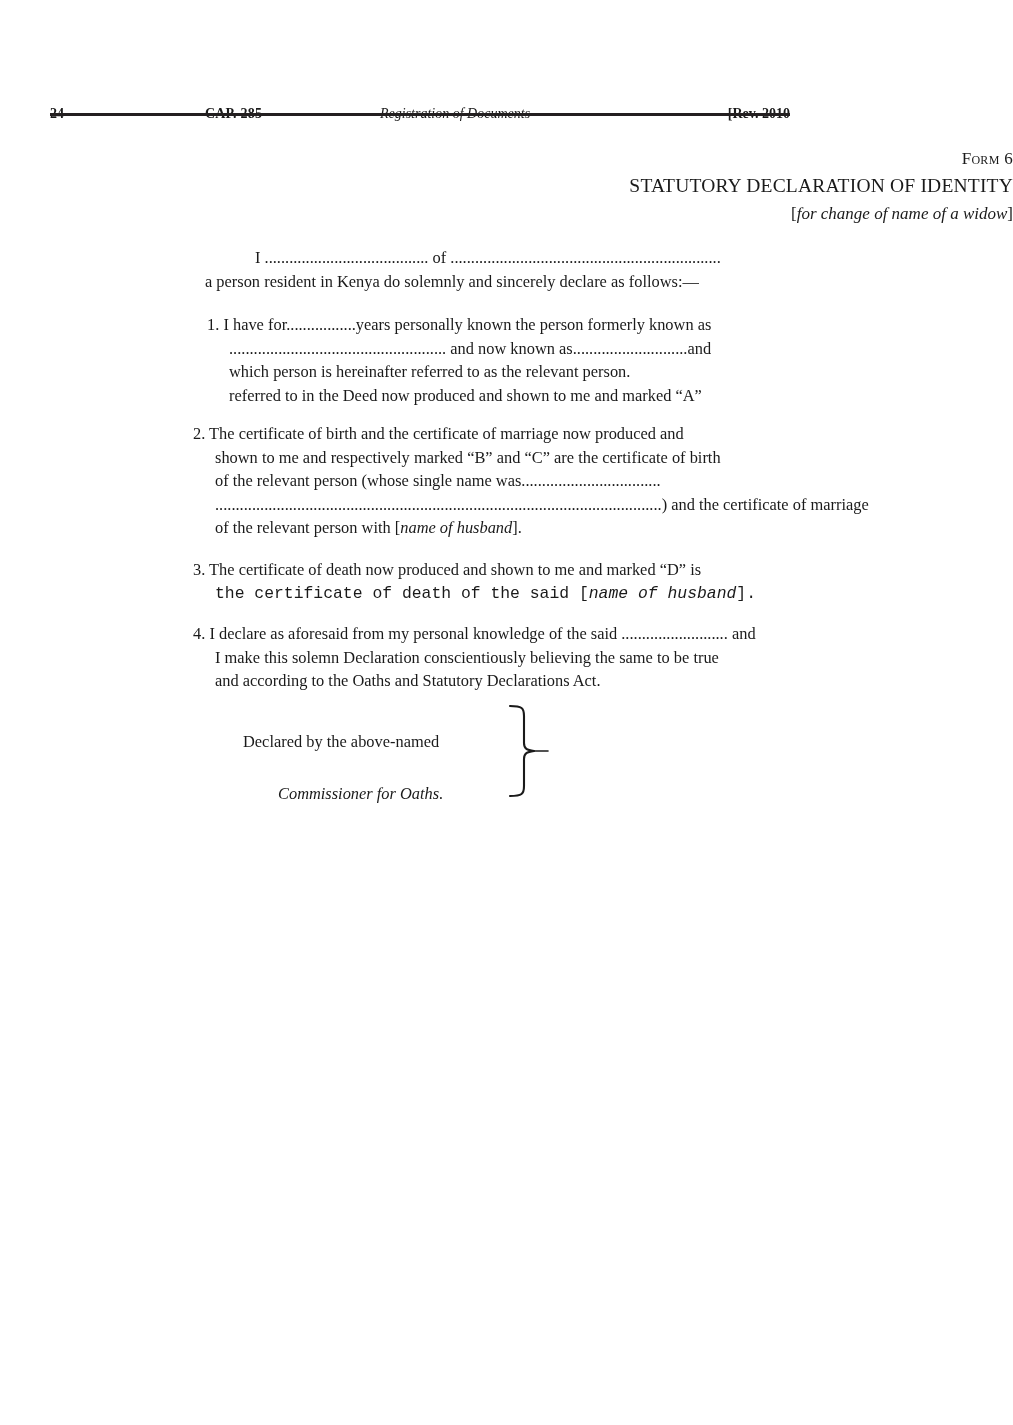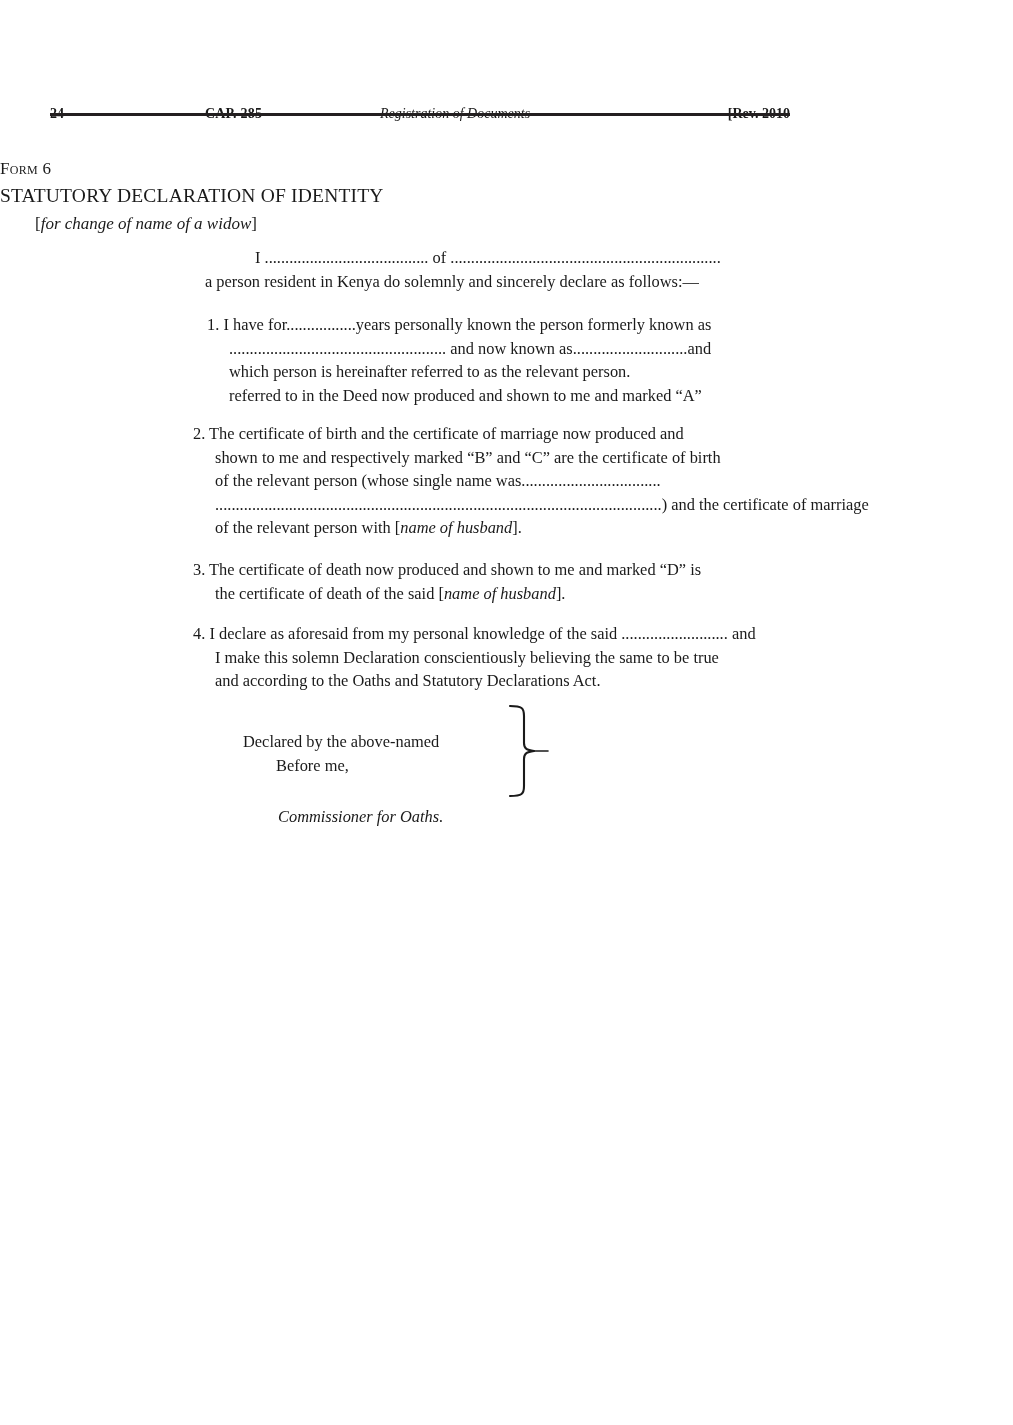--- a/index.html
+++ b/index.html
@@ -63,22 +63,21 @@
     height: 3px;
     background: #231f20;
   }
 
   
   .title-block {
     position: absolute;
     left: 0;
     top: 148px;
     width: 1013px;
-    text-align: left;
-    margin-top: 10px;
+    text-align: right;
   }
   .form-label {
     font-size: 17px;
     line-height: 22px;
     font-variant: small-caps;
     letter-spacing: 0.3px;
   }
   .form-heading {
     font-size: 19.5px;
     line-height: 28px;
@@ -113,21 +112,21 @@
   }
   .clause .cl-line { white-space: nowrap; }
 
   .clause-1 { left: 207px; top: 313px; width: 790px; }
   .clause-1 .cl-line.indent { padding-left: 22px; }
 
   .clause-2 { left: 193px; top: 422px; width: 800px; }
   .clause-2 .cl-line.indent { padding-left: 22px; }
 
   .clause-3 { left: 193px; top: 558px; width: 700px; }
-  .clause-3 .cl-line.indent { padding-left: 22px; }
+  .clause-3 .cl-line.indent { padding-left: 22px; font-family: Liberation Mono, monospace; }
 
   .clause-4 { left: 193px; top: 622px; width: 700px; }
   .clause-4 .cl-line.indent { padding-left: 22px; }
 
   i.it { font-style: italic; }
 
   
   .decl-block {
     position: absolute;
     left: 243px;
@@ -203,21 +202,20 @@
   </div>
 
   <div class="clause clause-4 body-text">
     <div class="cl-line">4.  I declare as aforesaid from my personal knowledge of the said .......................... and</div>
     <div class="cl-line indent">I make this solemn Declaration conscientiously believing the same to be true</div>
     <div class="cl-line indent">and according to the Oaths and Statutory Declarations Act.</div>
   </div>
 
   <div class="decl-block body-text">
     <div class="decl-line-1">Declared by the above-named</div>
-    <div class="decl-line-2">Before me,</div>
     <div class="decl-commissioner">Commissioner for Oaths.</div>
   </div>
 
   <div class="brace">
     <svg width="56" height="98" viewBox="0 0 56 98" fill="none" xmlns="http://www.w3.org/2000/svg">
       <path d="M10 4 C 22 4, 24 6, 24 14 L 24 41 C 24 47, 27 48, 34 49 C 27 50, 24 51, 24 57 L 24 84 C 24 92, 22 94, 10 94" stroke="#1a1a1a" stroke-width="2.1" fill="none" stroke-linecap="round" stroke-linejoin="round"></path>
       <path d="M34 49 L 48 49" stroke="#1a1a1a" stroke-width="1.6" stroke-linecap="round"></path>
     </svg>
   </div>
 

